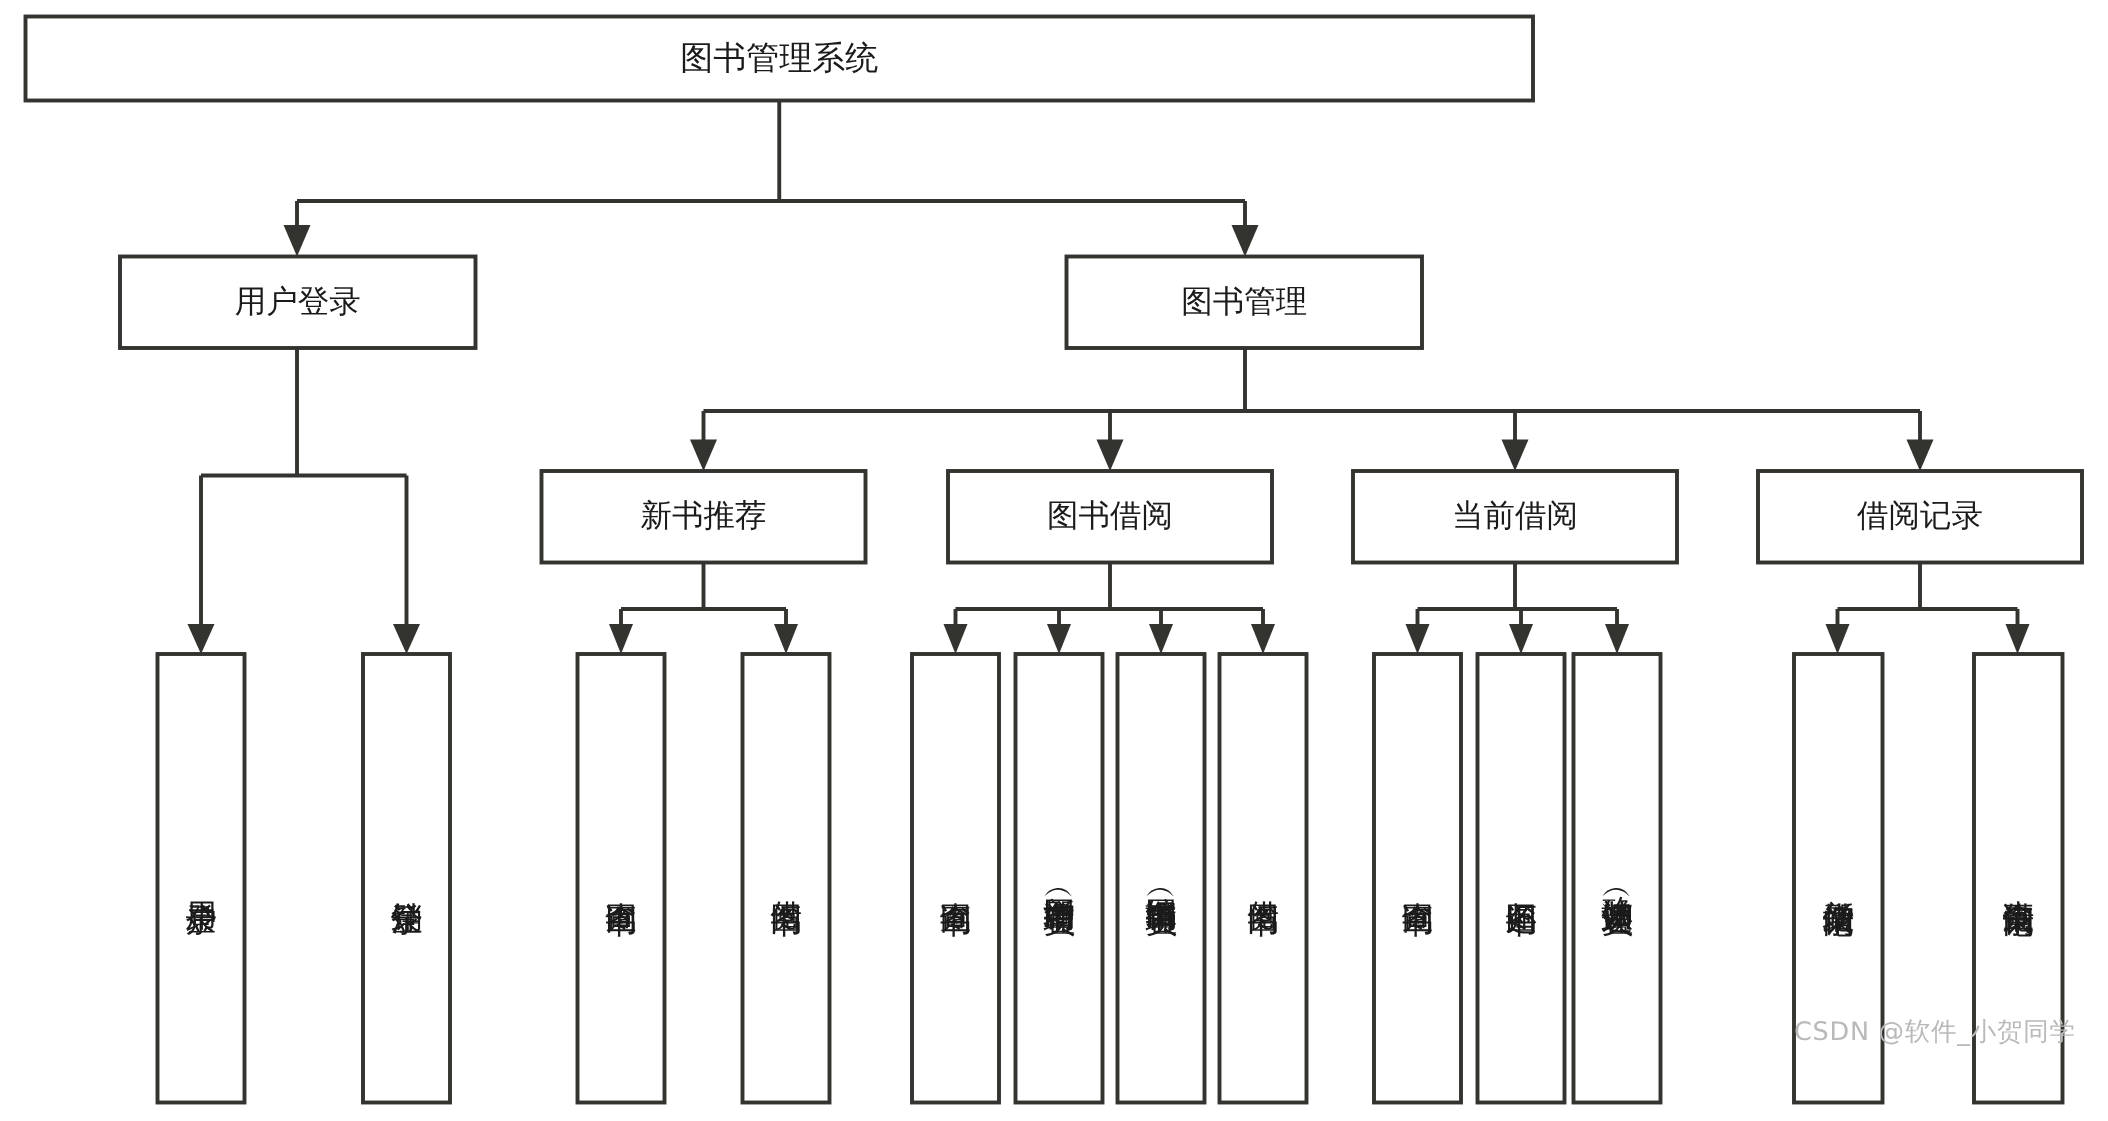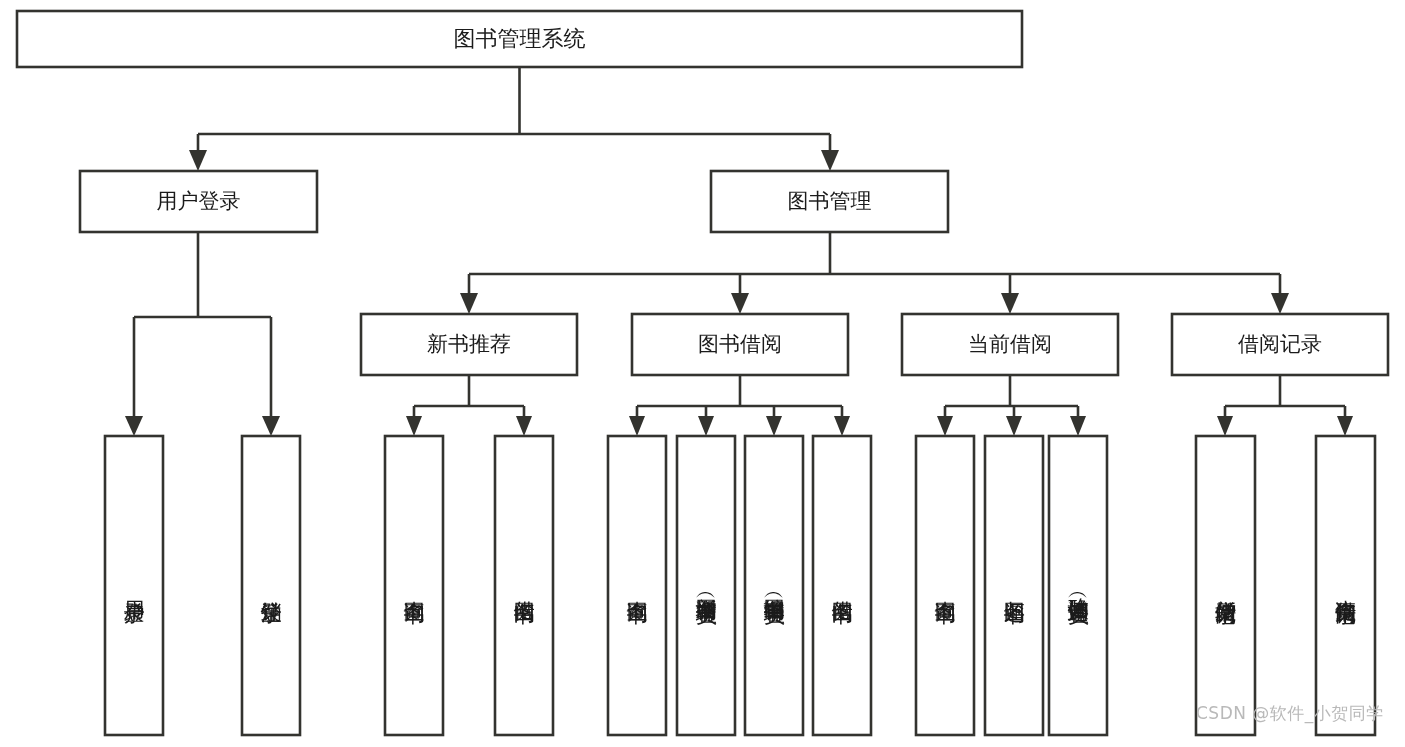--- a/index.html
+++ b/index.html
@@ -257,15 +257,15 @@
     <span class="leaf-label">确认归还（管理员）</span>
   </div>
 
   <div class="leaf-label-wrap" style="left:1196px; top:436px; width:59px; height:299px;">
     <span class="leaf-label">新增借阅记录</span>
   </div>
   <div class="leaf-label-wrap" style="left:1316px; top:436px; width:59px; height:299px;">
     <span class="leaf-label">查询借阅记录</span>
   </div>
 
-  <div class="watermark" style="left:1196px; top:702px;">CSDN @软件_小贺同学</div>
+  <div class="watermark" style="left:1196px; top:676px;">CSDN @软件_小贺同学</div>
 
 </div>
 
 </body></html>

